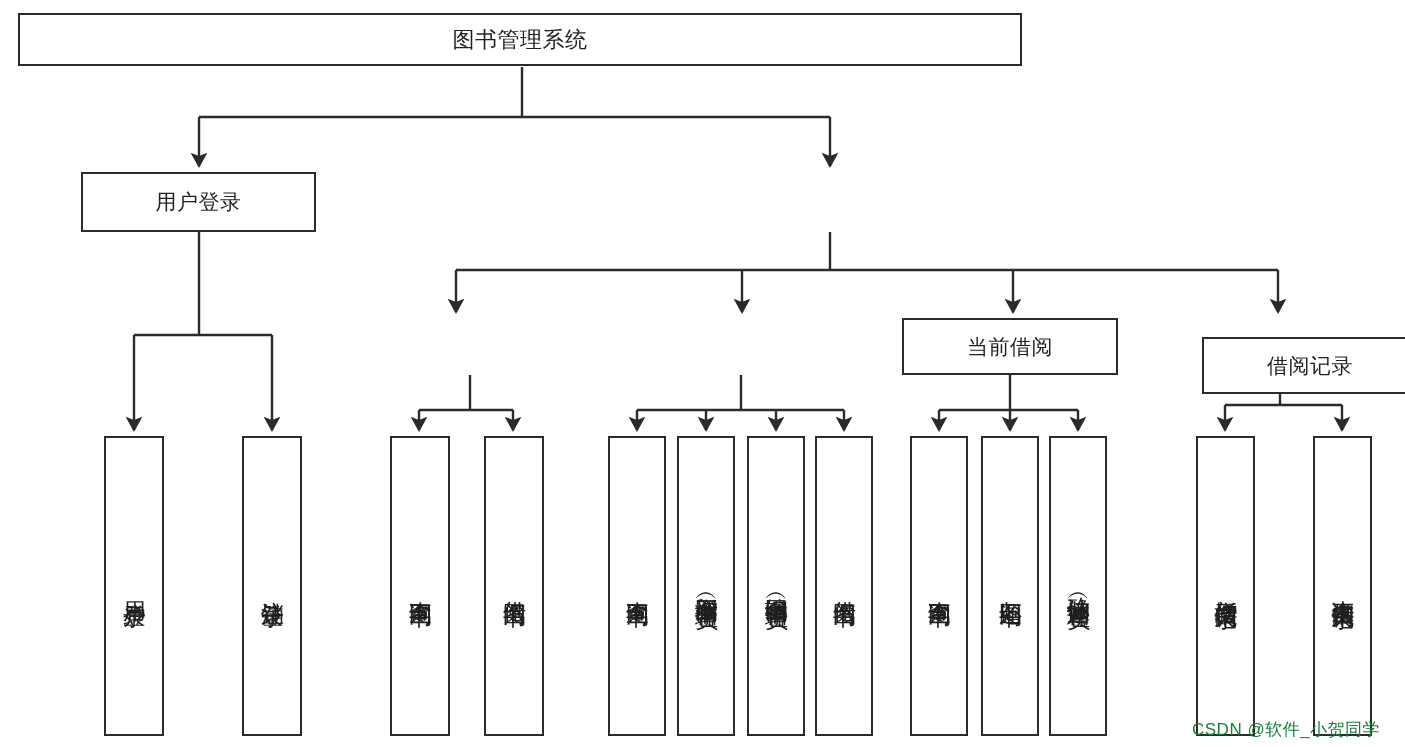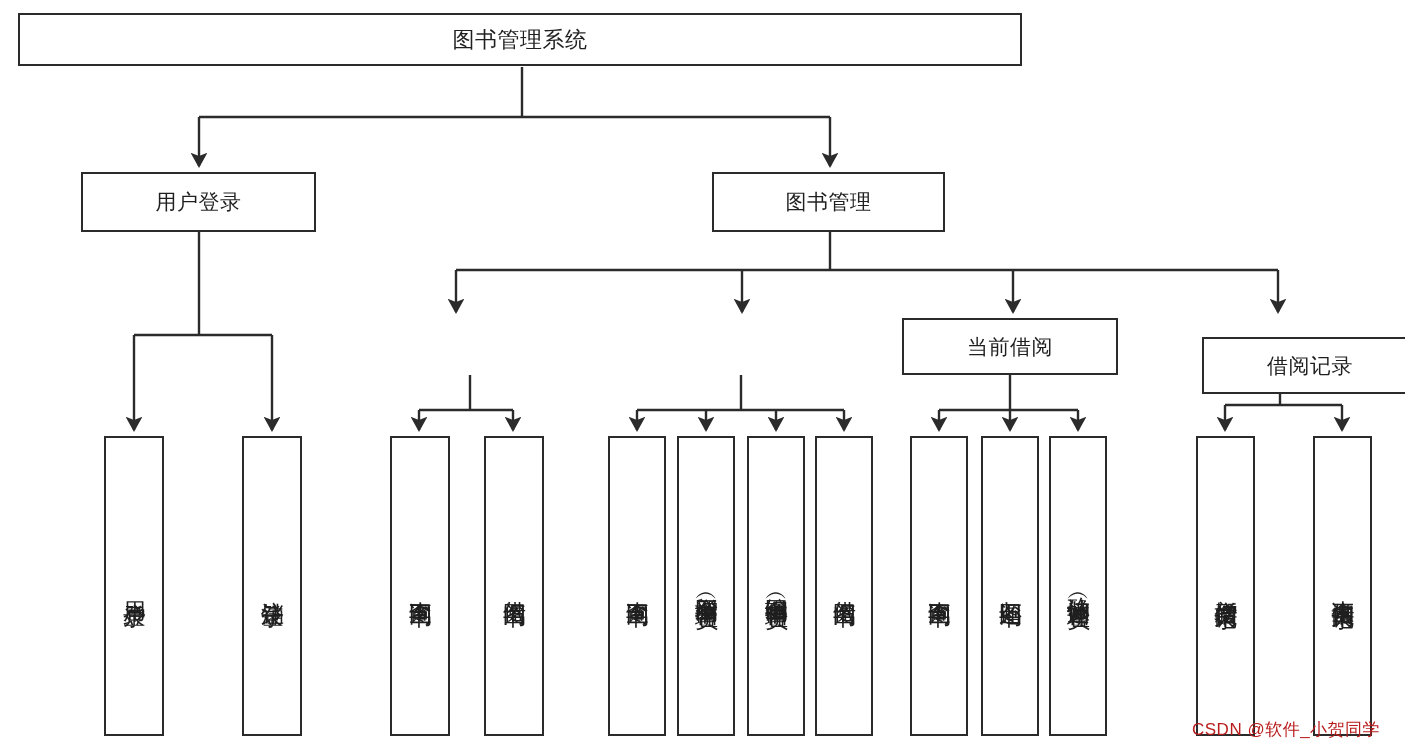--- a/index.html
+++ b/index.html
@@ -51,21 +51,21 @@
   .v-node .lbl {
     writing-mode: vertical-rl;
     text-orientation: upright;
     font-size: 23px;
     line-height: 1.04;
     letter-spacing: 1.5px;
   }
   .watermark {
     position: absolute;
     font-size: 17px;
-    color: #b91c1c;
+    color: #15803d;
     white-space: nowrap;
     letter-spacing: 0.5px;
   }
 </style>
 </head>
 <body>
 
 <div id="canvas">
 
   <svg class="wires" viewBox="0 0 1405 747" xmlns="http://www.w3.org/2000/svg">
@@ -119,23 +119,20 @@
     </g>
   </svg>
 
   <div class="node h-node root" style="left:18px; top:13px; width:1004px; height:53px;">
     <span class="lbl">图书管理系统</span>
   </div>
 
   <div class="node h-node" style="left:81px; top:172px; width:235px; height:60px;">
     <span class="lbl">用户登录</span>
   </div>
-  <div class="node h-node" style="left:712px; top:172px; width:233px; height:60px;">
-    <span class="lbl">图书管理</span>
-  </div>
 
   <div class="node h-node" style="left:902px; top:318px; width:216px; height:57px;">
     <span class="lbl">当前借阅</span>
   </div>
   <div class="node h-node" style="left:1172px; top:337px; width:216px; height:57px;margin-left:30px;">
     <span class="lbl">借阅记录</span>
   </div>
 
   <div class="node v-node" style="left:104px; top:436px; width:60px; height:300px;">
     <span class="lbl">用户登录</span>

